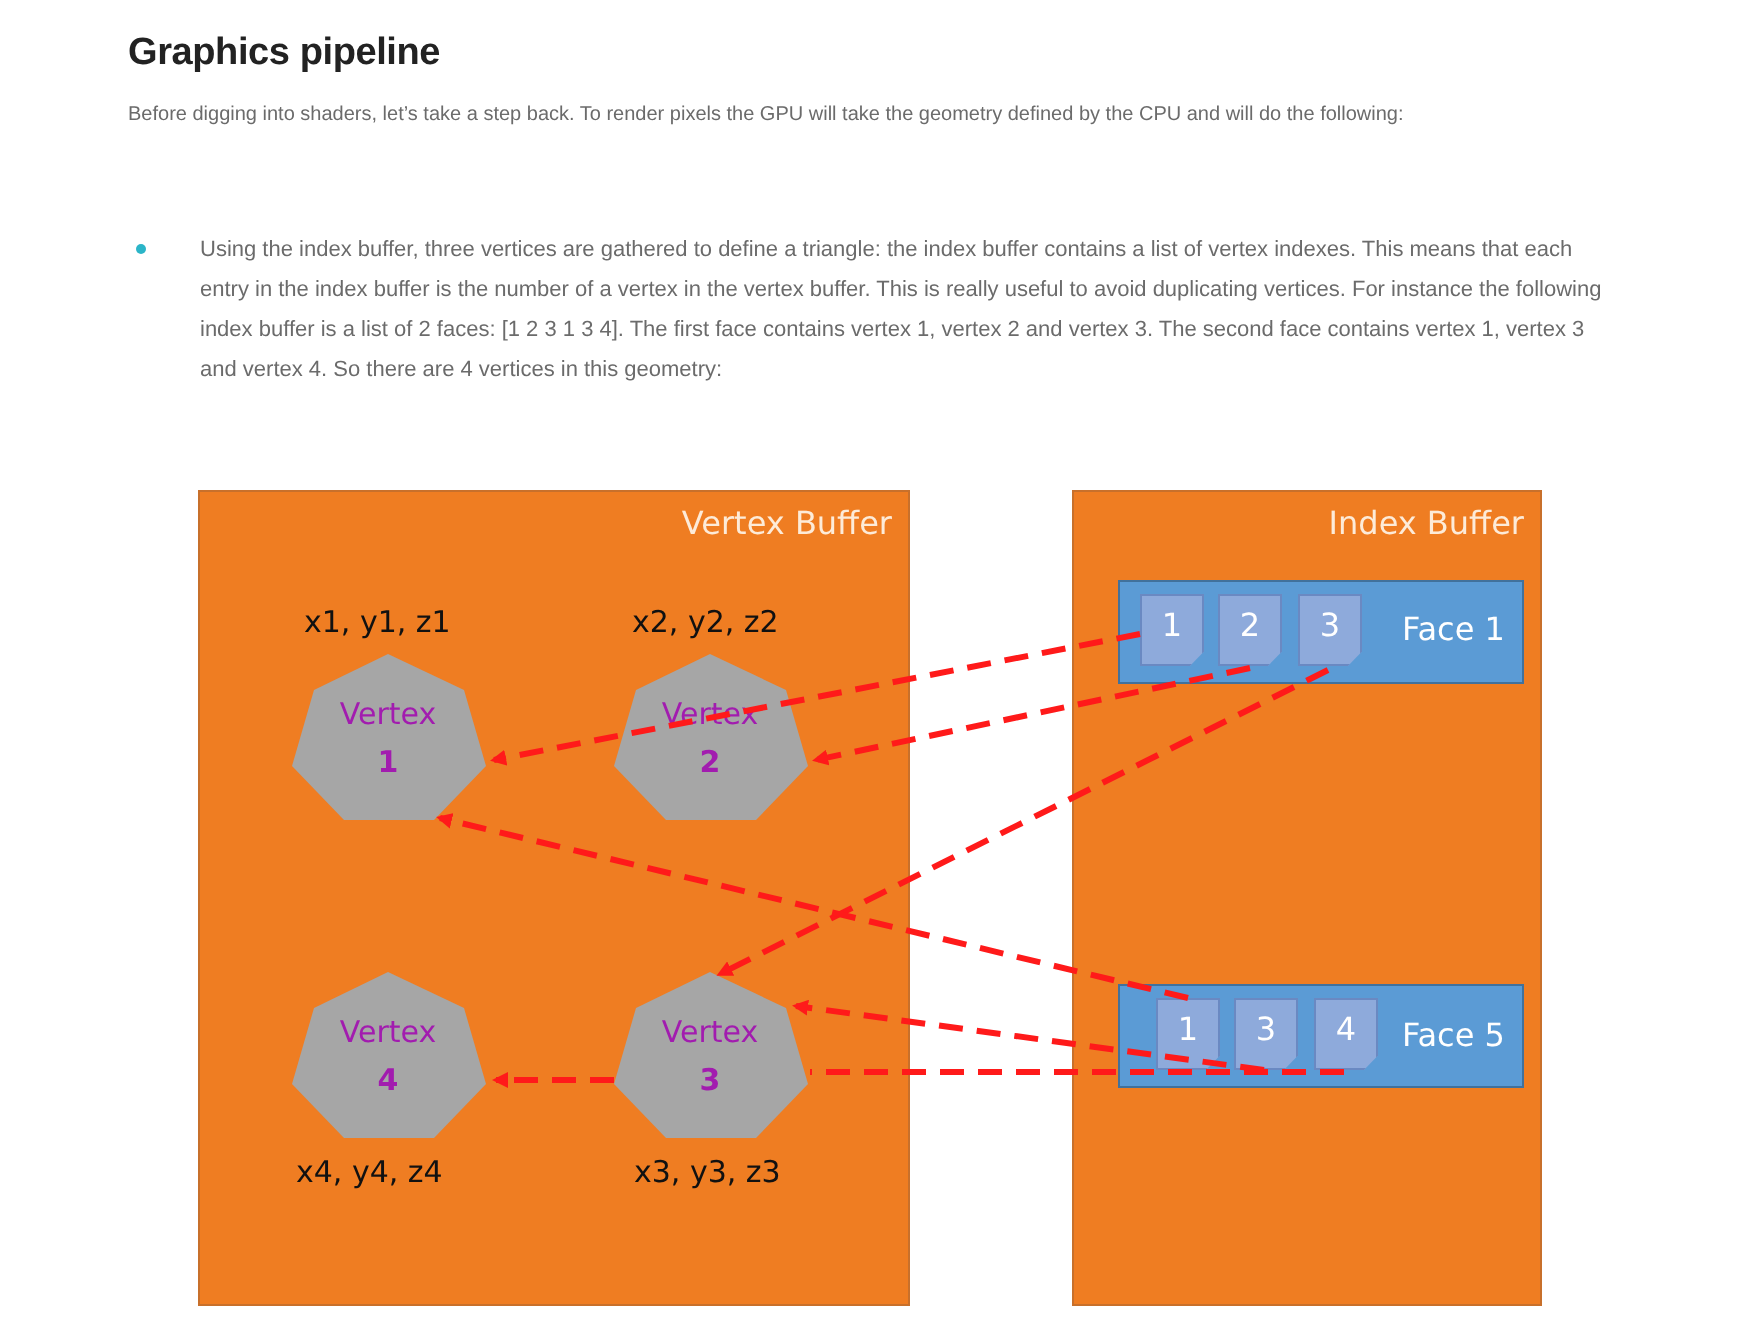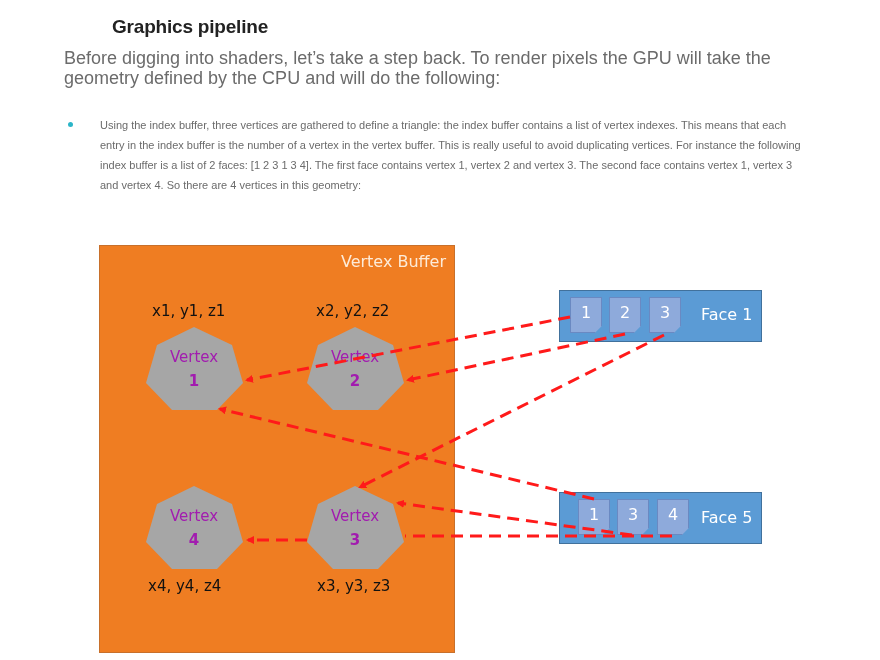--- a/index.html
+++ b/index.html
@@ -1,18 +1,18 @@
 <!DOCTYPE html>
 <html><head>
 <meta charset="utf-8">
 <style>
   html, body { margin:0; padding:0; background:#ffffff; }
   body { width:880px; height:660px; position:relative; overflow:hidden; font-family:"Liberation Sans", sans-serif; }
-  .title { position:absolute; left:64px; top:16px; font-size:19px; font-weight:bold; color:#222; letter-spacing:-0.2px;margin-left:48px; }
-  .intro { position:absolute; left:64px; top:48px; width:730px; font-size:18px; line-height:20px; color:#6b6b6b; }
+  .title { position:absolute; left:64px; top:16px; font-size:19px; font-weight:bold; color:#222; letter-spacing:-0.2px; }
+  .intro { position:absolute; left:64px; top:48px; width:730px; font-size:10px; line-height:20px; color:#6b6b6b; }
   .bullet-wrap { position:absolute; left:68px; top:115px; width:730px; }
   .bullet-dot { position:absolute; left:0; top:7px; width:5px; height:5px; border-radius:50%; background:#2bb5c8; }
   .bullet-text { position:absolute; left:18px; top:0; width:710px; font-size:11px; line-height:20px; color:#6b6b6b;margin-left:14px; }
   .diagram { position:absolute; left:0; top:0; width:880px; height:660px; }
   .box { position:absolute; background:#ef7d22; border:1px solid #c8702b; }
   .box-label { position:absolute; right:8px; top:6px; color:#fdebd8; font-size:16px; font-family:"DejaVu Sans", sans-serif; }
   .coord { position:absolute; color:#111; font-size:15px; font-family:"DejaVu Sans", sans-serif; }
   .vtx-text { position:absolute; color:#a21caf; font-size:15px; font-family:"DejaVu Sans", sans-serif; text-align:center; width:100px; line-height:24px; }
   .vtx-text .num { font-weight:bold; }
   .face { position:absolute; background:#5b9bd5; border:1px solid #41719c; }
@@ -29,20 +29,23 @@
   <span class="bullet-dot"></span>
   <div class="bullet-text">Using the index buffer, three vertices are gathered to define a triangle: the index buffer contains a list of vertex indexes. This means that each entry in the index buffer is the number of a vertex in the vertex buffer. This is really useful to avoid duplicating vertices. For instance the following index buffer is a list of 2 faces: [1 2 3 1 3 4]. The first face contains vertex 1, vertex 2 and vertex 3. The second face contains vertex 1, vertex 3 and vertex 4. So there are 4 vertices in this geometry:</div>
 </div>
 
 <div class="diagram">
 
   <div class="box" style="left:99px; top:245px; width:354px; height:406px;">
     <span class="box-label">Vertex Buffer</span>
   </div>
 
+  <div class="box" style="left:536px; top:245px; width:233px; height:406px;">
+    <span class="box-label">Index Buffer</span>
+  </div>
 
   <div class="face" style="left:559px; top:290px; width:201px; height:50px;"></div>
   <div class="face" style="left:559px; top:492px; width:201px; height:50px;"></div>
 
   <svg class="overlay" width="880" height="660">
     <polygon fill="#a6a6a6" points="194,327 232,345 243,383 217,410 172,410 146,383 157,345"></polygon>
     <polygon fill="#a6a6a6" points="355,327 393,345 404,383 378,410 333,410 307,383 318,345"></polygon>
     <polygon fill="#a6a6a6" points="194,486 232,504 243,542 217,569 172,569 146,542 157,504"></polygon>
     <polygon fill="#a6a6a6" points="355,486 393,504 404,542 378,569 333,569 307,542 318,504"></polygon>
   </svg>

